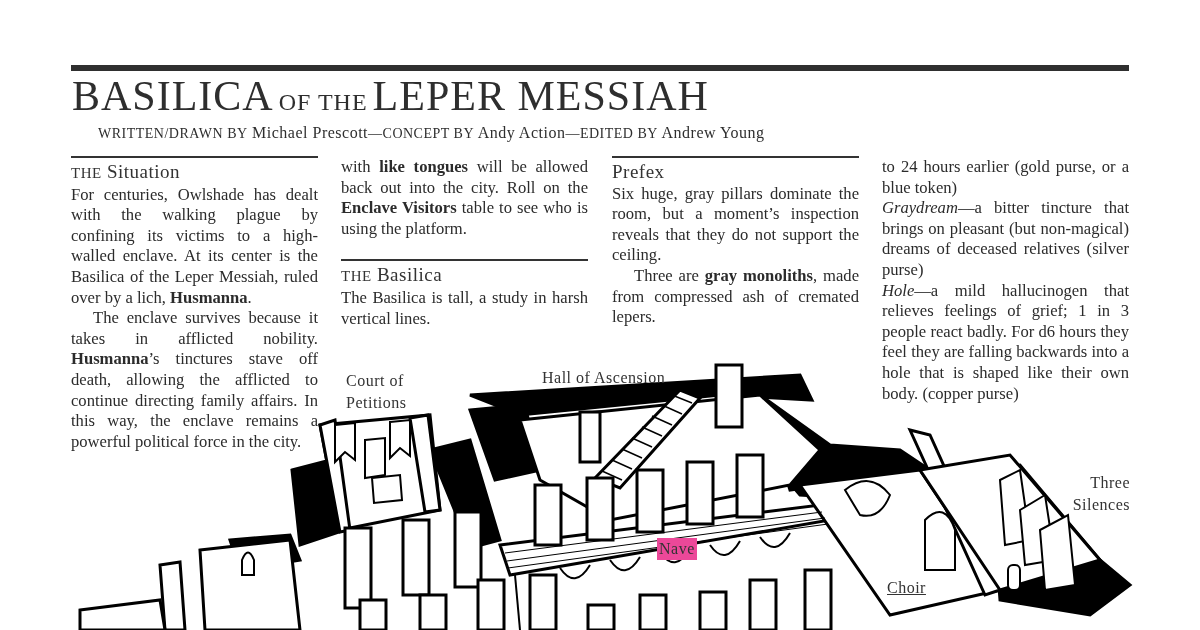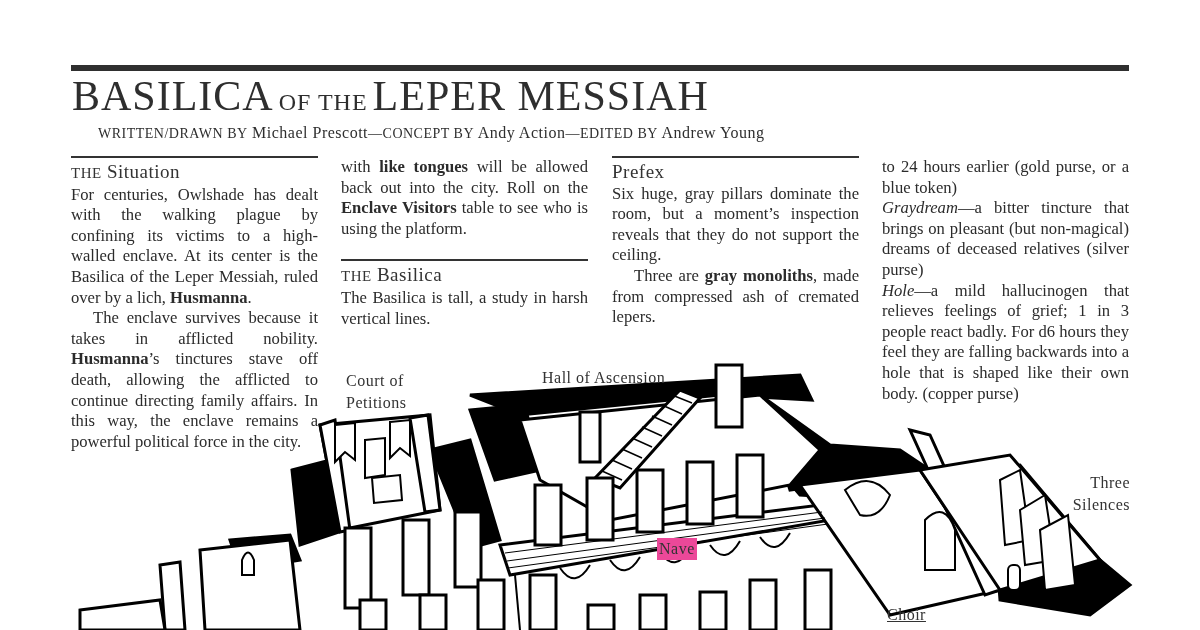--- a/index.html
+++ b/index.html
@@ -192,17 +192,17 @@
   <p><i>Graydream</i><span>—a bitter tincture that brings on pleasant (but non-magical) dreams of deceased relatives (silver purse)</span></p>
   <p><i>Hole</i><span>—a mild hallucinogen that relieves feelings of grief; 1 in 3 people react badly. For d6 hours they feel they are falling backwards into a hole that is shaped like their own body. (copper purse)</span></p>
 </div>
 
 <div class="map-label" style="left:346px; top:370px;">
   <span>Court of</span><br>
   <span>Petitions</span>
 </div>
 <div class="map-label" style="left:542px; top:367px;">Hall of Ascension</div>
 <div class="map-label" style="left:657px; top:538px; background:#ec4899; padding:0 2px; font-size:16px;">Nave</div>
-<div class="map-label" style="left:887px; top:604px;text-decoration:underline;">Choir</div>
+<div class="map-label" style="left:887px; top:577px;text-decoration:underline;">Choir</div>
 <div class="map-label" style="left:1056px; top:472px; text-align:right; width:74px;">
   <span>Three</span><br>
   <span>Silences</span>
 </div>
 
 </body></html>

